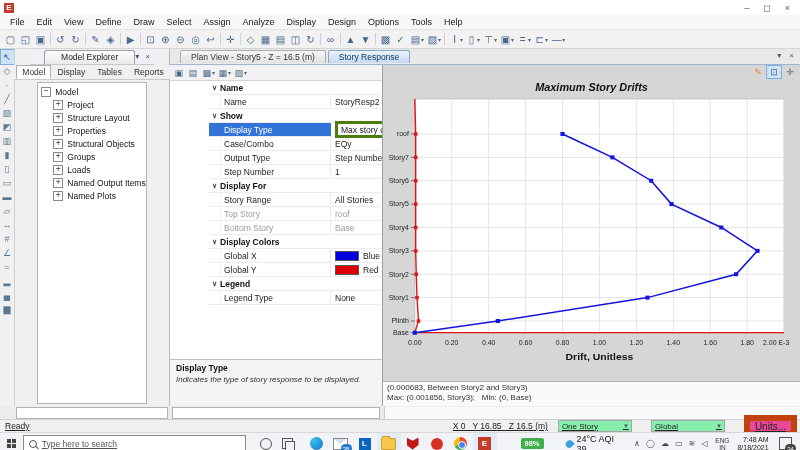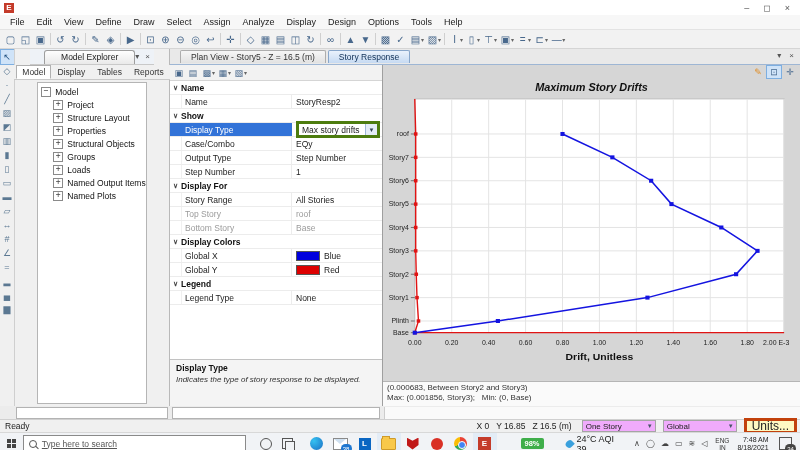--- a/index.html
+++ b/index.html
@@ -59,21 +59,21 @@
   .dtab{font-size:8.5px;color:#333;padding:1px 10px;margin-right:2px;border:1px solid #adadad;border-bottom:none;
         border-radius:2px 2px 0 0;background:linear-gradient(#f6f6f6,#e2e2e2);white-space:nowrap;}
   .dtab.active{background:linear-gradient(#eaf2fc,#c6daf2);border-color:#88a6ca;color:#0f2f55;}
   .doc-tabs .ctl{margin-left:auto;display:flex;gap:8px;padding:0 6px 2px 0;font-size:8px;color:#555;}
   .doc-body{flex:1;display:flex;min-height:0;}
 
   
   .props{width:212px;background:#fff;border-right:1px solid #9f9f9f;display:flex;flex-direction:column;}
   .minitb{height:15px;background:#f2f2f2;border-bottom:1px solid #d5d5d5;display:flex;align-items:center;padding-left:2px;}
   .minitb .tbtn{width:14px;height:13px;font-size:9px;}
-  .pgrid{flex:1;overflow:hidden;background:#fff;}
+  .pgrid{flex:1;overflow:hidden;background:#fff;padding-left:39px;}
   .psec,.prow{height:13px;display:flex;align-items:center;border-bottom:1px solid #ececec;font-size:8.5px;}
   .psec{font-weight:bold;color:#111;}
   .psec .chv{width:11px;text-align:center;font-size:7px;color:#444;flex:0 0 auto;}
   .prow .gut{width:11px;height:100%;border-right:1px solid #f0f0f0;flex:0 0 auto;}
   .prow .lab{width:106px;padding-left:3px;color:#222;border-right:1px solid #ececec;height:100%;
              display:flex;align-items:center;flex:0 0 auto;}
   .prow .val{flex:1;padding-left:4px;color:#222;display:flex;align-items:center;height:100%;min-width:0;white-space:nowrap;}
   .prow.dis .lab,.prow.dis .val{color:#9b9b9b;}
   .prow.sel .gut,.prow.sel .lab{background:#3273d8;color:#fff;border-color:#3273d8;}
   .combo{flex:1;height:11px;border:3px solid #4d7c0f;background:#fff;display:flex;align-items:flex-end;
@@ -98,28 +98,28 @@
                 border-top:1px solid #b5b5b5;padding:1px 4px;}
   .chart-status div{font-size:8px;color:#333;line-height:10px;white-space:pre;}
 
   
   .msgrow{height:13px;background:#ececec;display:flex;align-items:center;gap:4px;padding-left:16px;flex:0 0 auto;}
   .msgbox{height:10px;background:#fff;border:1px solid #b3b3b3;}
   .msgbox.b1{width:150px;} .msgbox.b2{width:206px;}
   .msgrow .fill{flex:1;height:12px;background:#fafafa;border-left:1px solid #ccc;}
 
   .statusbar{height:12px;background:#f0f0f0;border-top:1px solid #d0d0d0;display:flex;align-items:center;
-             padding:0 3px;flex:0 0 auto;font-size:8.5px;color:#222;}
+             padding:0 3px;flex:0 0 auto;font-size:8.5px;color:#222;text-decoration:underline;}
   .statusbar .ready{padding-left:2px;}
   .statusbar .coords{margin-left:auto;white-space:pre;margin-right:10px;}
-  .sb-combo{width:72px;height:10px;border:1px solid #a5a5a5;background:#f0abfc;display:flex;align-items:center;
-            margin-right:7px;font-size:8px;}
+  .sb-combo{width:72px;height:10px;border:1px solid #a5a5a5;background:#86efac;display:flex;align-items:center;
+            margin-right:19px;font-size:8px;}
   .sb-combo .cv{flex:1;padding-left:3px;white-space:nowrap;overflow:hidden;}
   .sb-combo .ca{width:10px;font-size:6px;color:#456;text-align:center;}
-  .sb-units{height:10px;border:3px solid #c2410c;background:#fef9c3;font-size:12px;display:flex;
+  .sb-units{height:10px;border:6px solid #c2410c;background:#ec4899;font-size:10px;display:flex;
             align-items:center;padding:0 5px;}
 
   .taskbar{height:21px;background:#f1f3f6;border-top:1px solid #d8d8d8;display:flex;align-items:center;flex:0 0 auto;}
   .start{width:26px;height:21px;display:flex;align-items:center;justify-content:center;}
   .winlogo{width:9px;height:9px;display:grid;grid-template-columns:4px 4px;grid-template-rows:4px 4px;gap:1px;}
   .winlogo i{background:#444;}
   .searchbox{width:240px;height:15px;background:#fff;border:1px solid #8a8a8a;display:flex;align-items:center;
              padding:0 5px;gap:5px;}
   .mag{width:6px;height:6px;border:1px solid #555;border-radius:50%;position:relative;flex:0 0 auto;}
   .mag::after{content:"";position:absolute;width:4px;height:1px;background:#555;transform:rotate(45deg);

